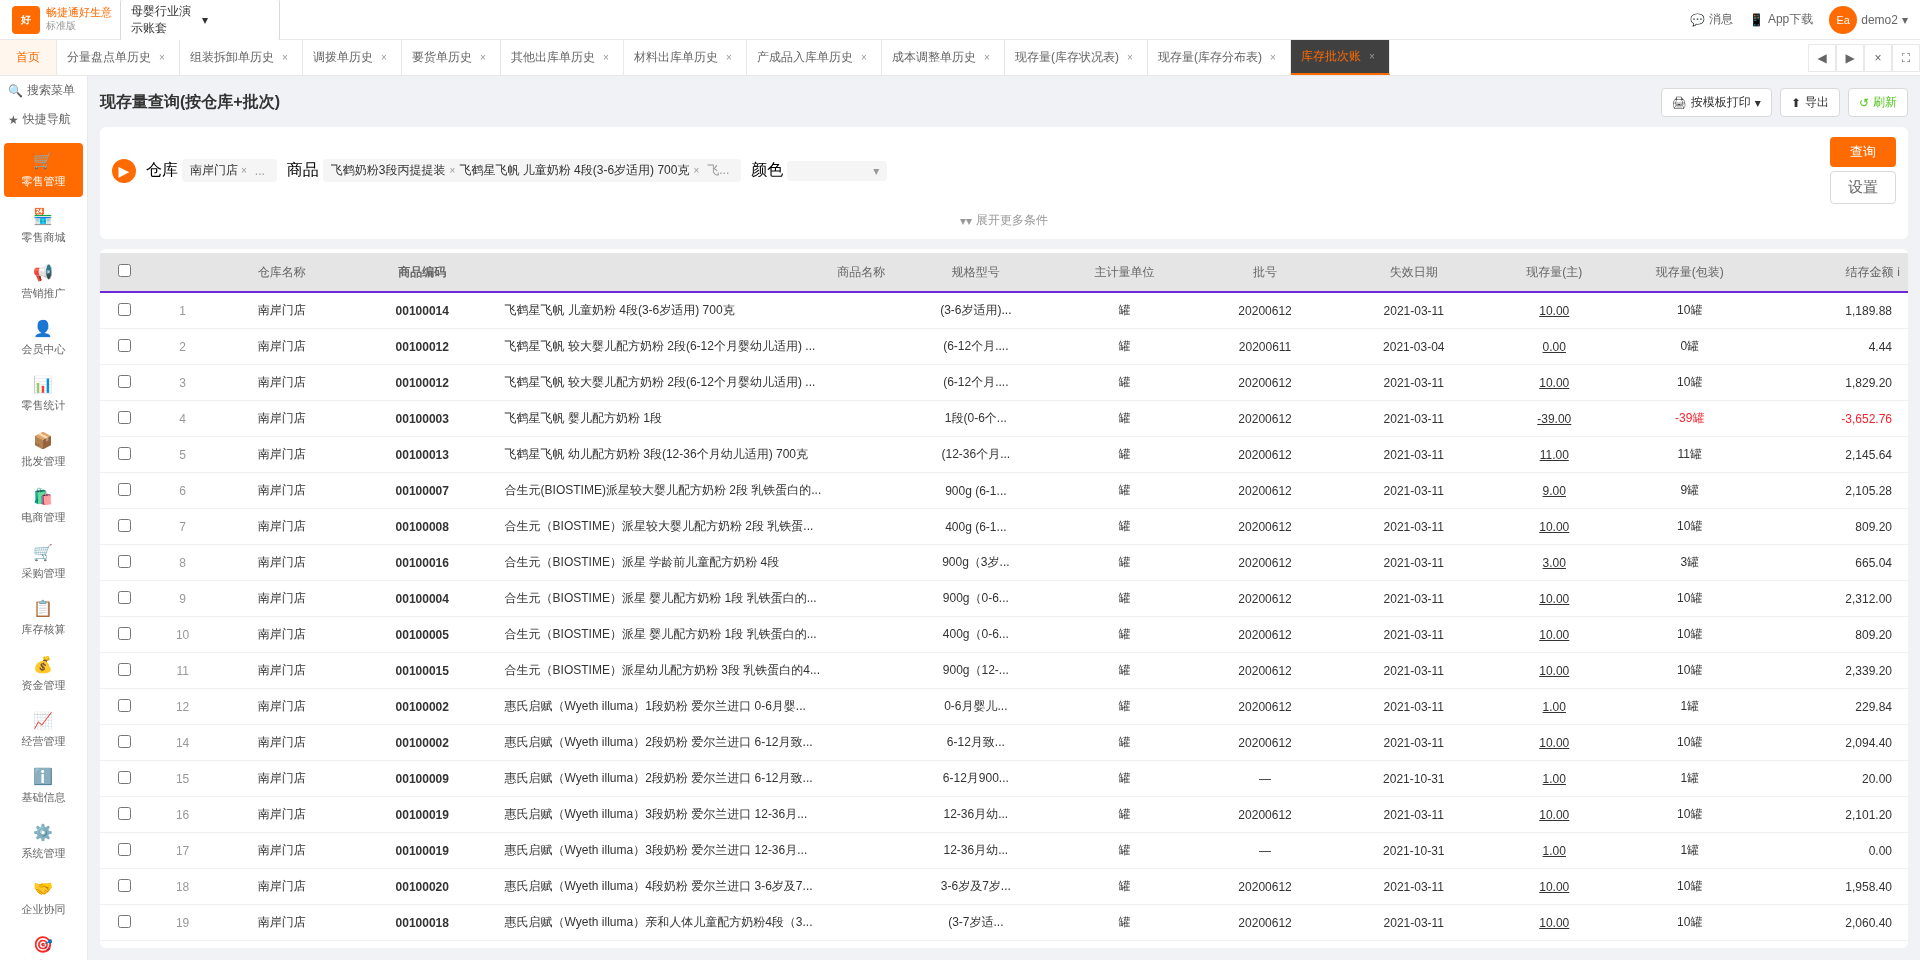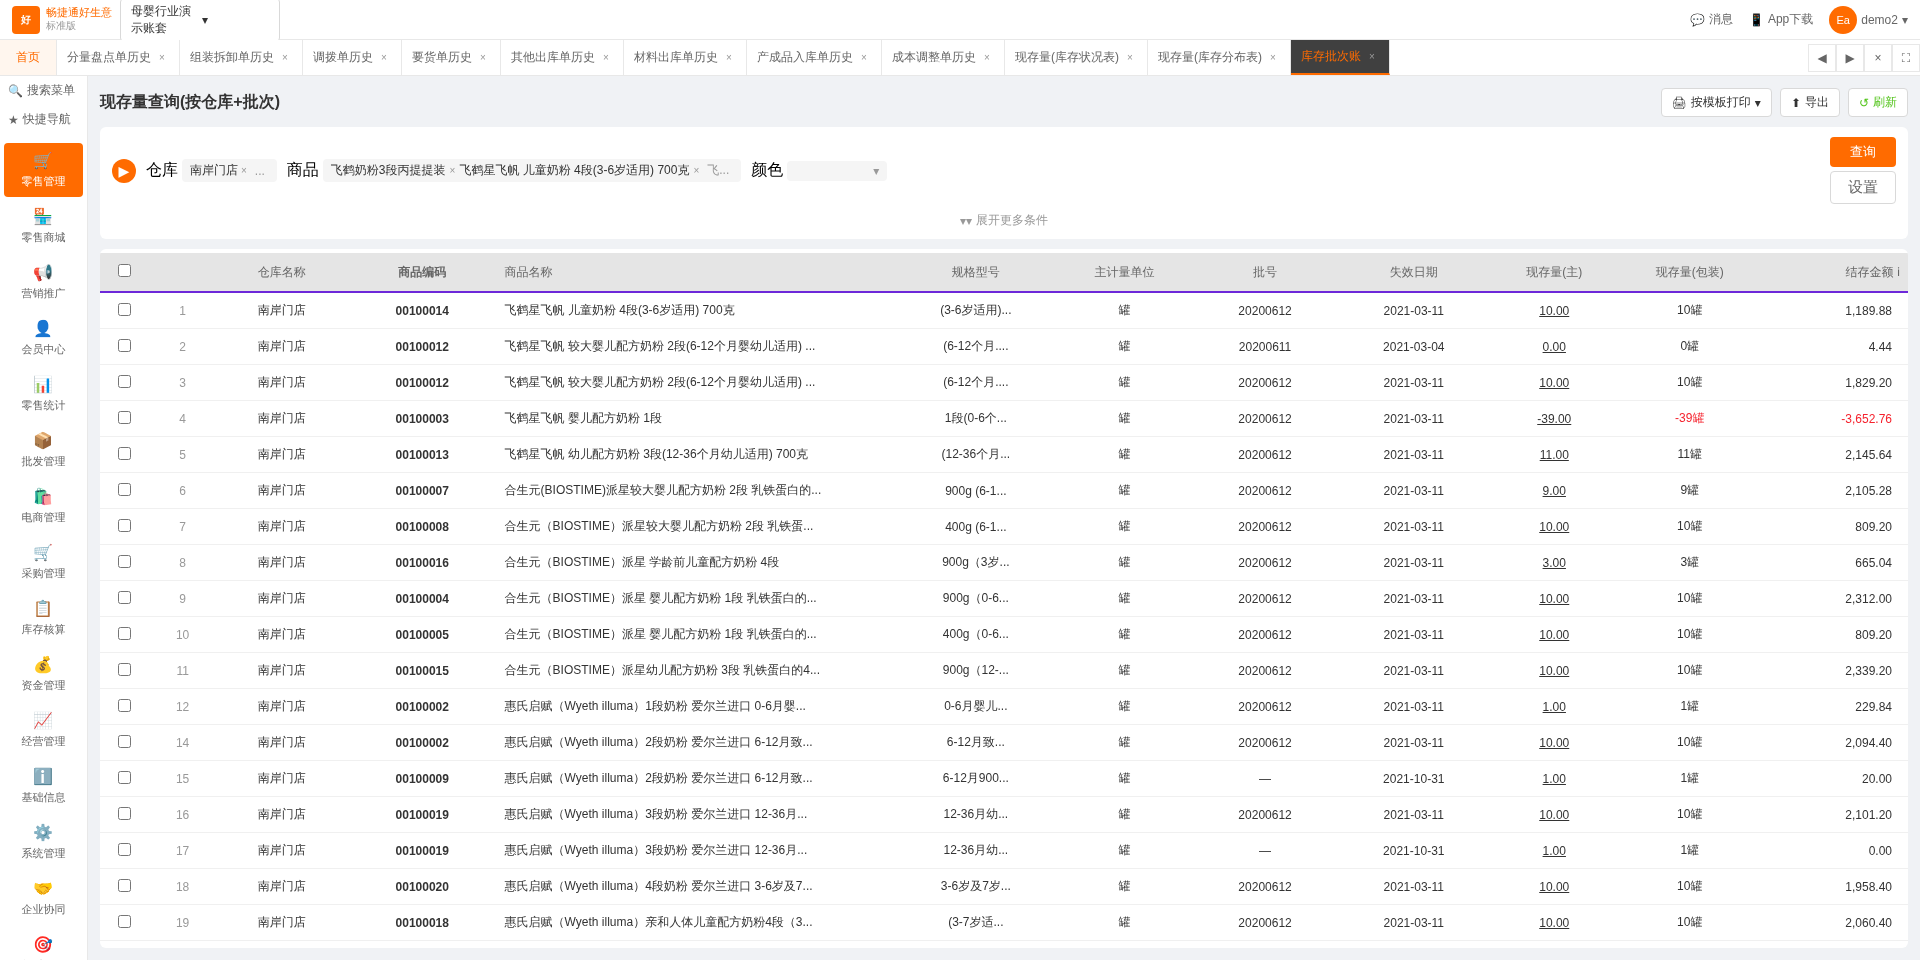--- a/index.html
+++ b/index.html
@@ -72,21 +72,21 @@
     table { width: 100%; border-collapse: collapse; font-size: 12px; }
     thead th { background: #e5e5e5; color: #666; padding: 10px 8px; text-align: center; border-bottom: 6px solid #6d28d9; white-space: nowrap; font-weight: normal; position: sticky; top: 4px; z-index: 10; }
     tbody td { padding: 9px 8px; text-align: center; border-bottom: 1px solid #f0f0f0; white-space: nowrap; color: #333; }
     .row-num { color: #999; }
     .underline { text-decoration: underline; color: #333; }
     .negative { color: #f5222d; }
     .col-checkbox { width: 30px; }
     .col-index { width: 40px; }
     .col-warehouse { width: 80px; }
     .col-code { width: 90px; font-weight: bold; }
-    .col-name { width: 240px; text-align: left; }
+    .col-name { width: 240px; text-align: right; }
     .col-spec { width: 100px; }
     .col-unit { width: 80px; }
     .col-batch { width: 90px; }
     .col-expire { width: 90px; }
     .col-qty { width: 80px; }
     .col-pkg { width: 80px; }
     .col-amount { width: 90px; text-align: right !important; }
     .td-name { text-align: left; max-width: 240px; overflow: hidden; text-overflow: ellipsis; }
     .td-amount { text-align: right; padding-right: 16px !important; }
   </style>

